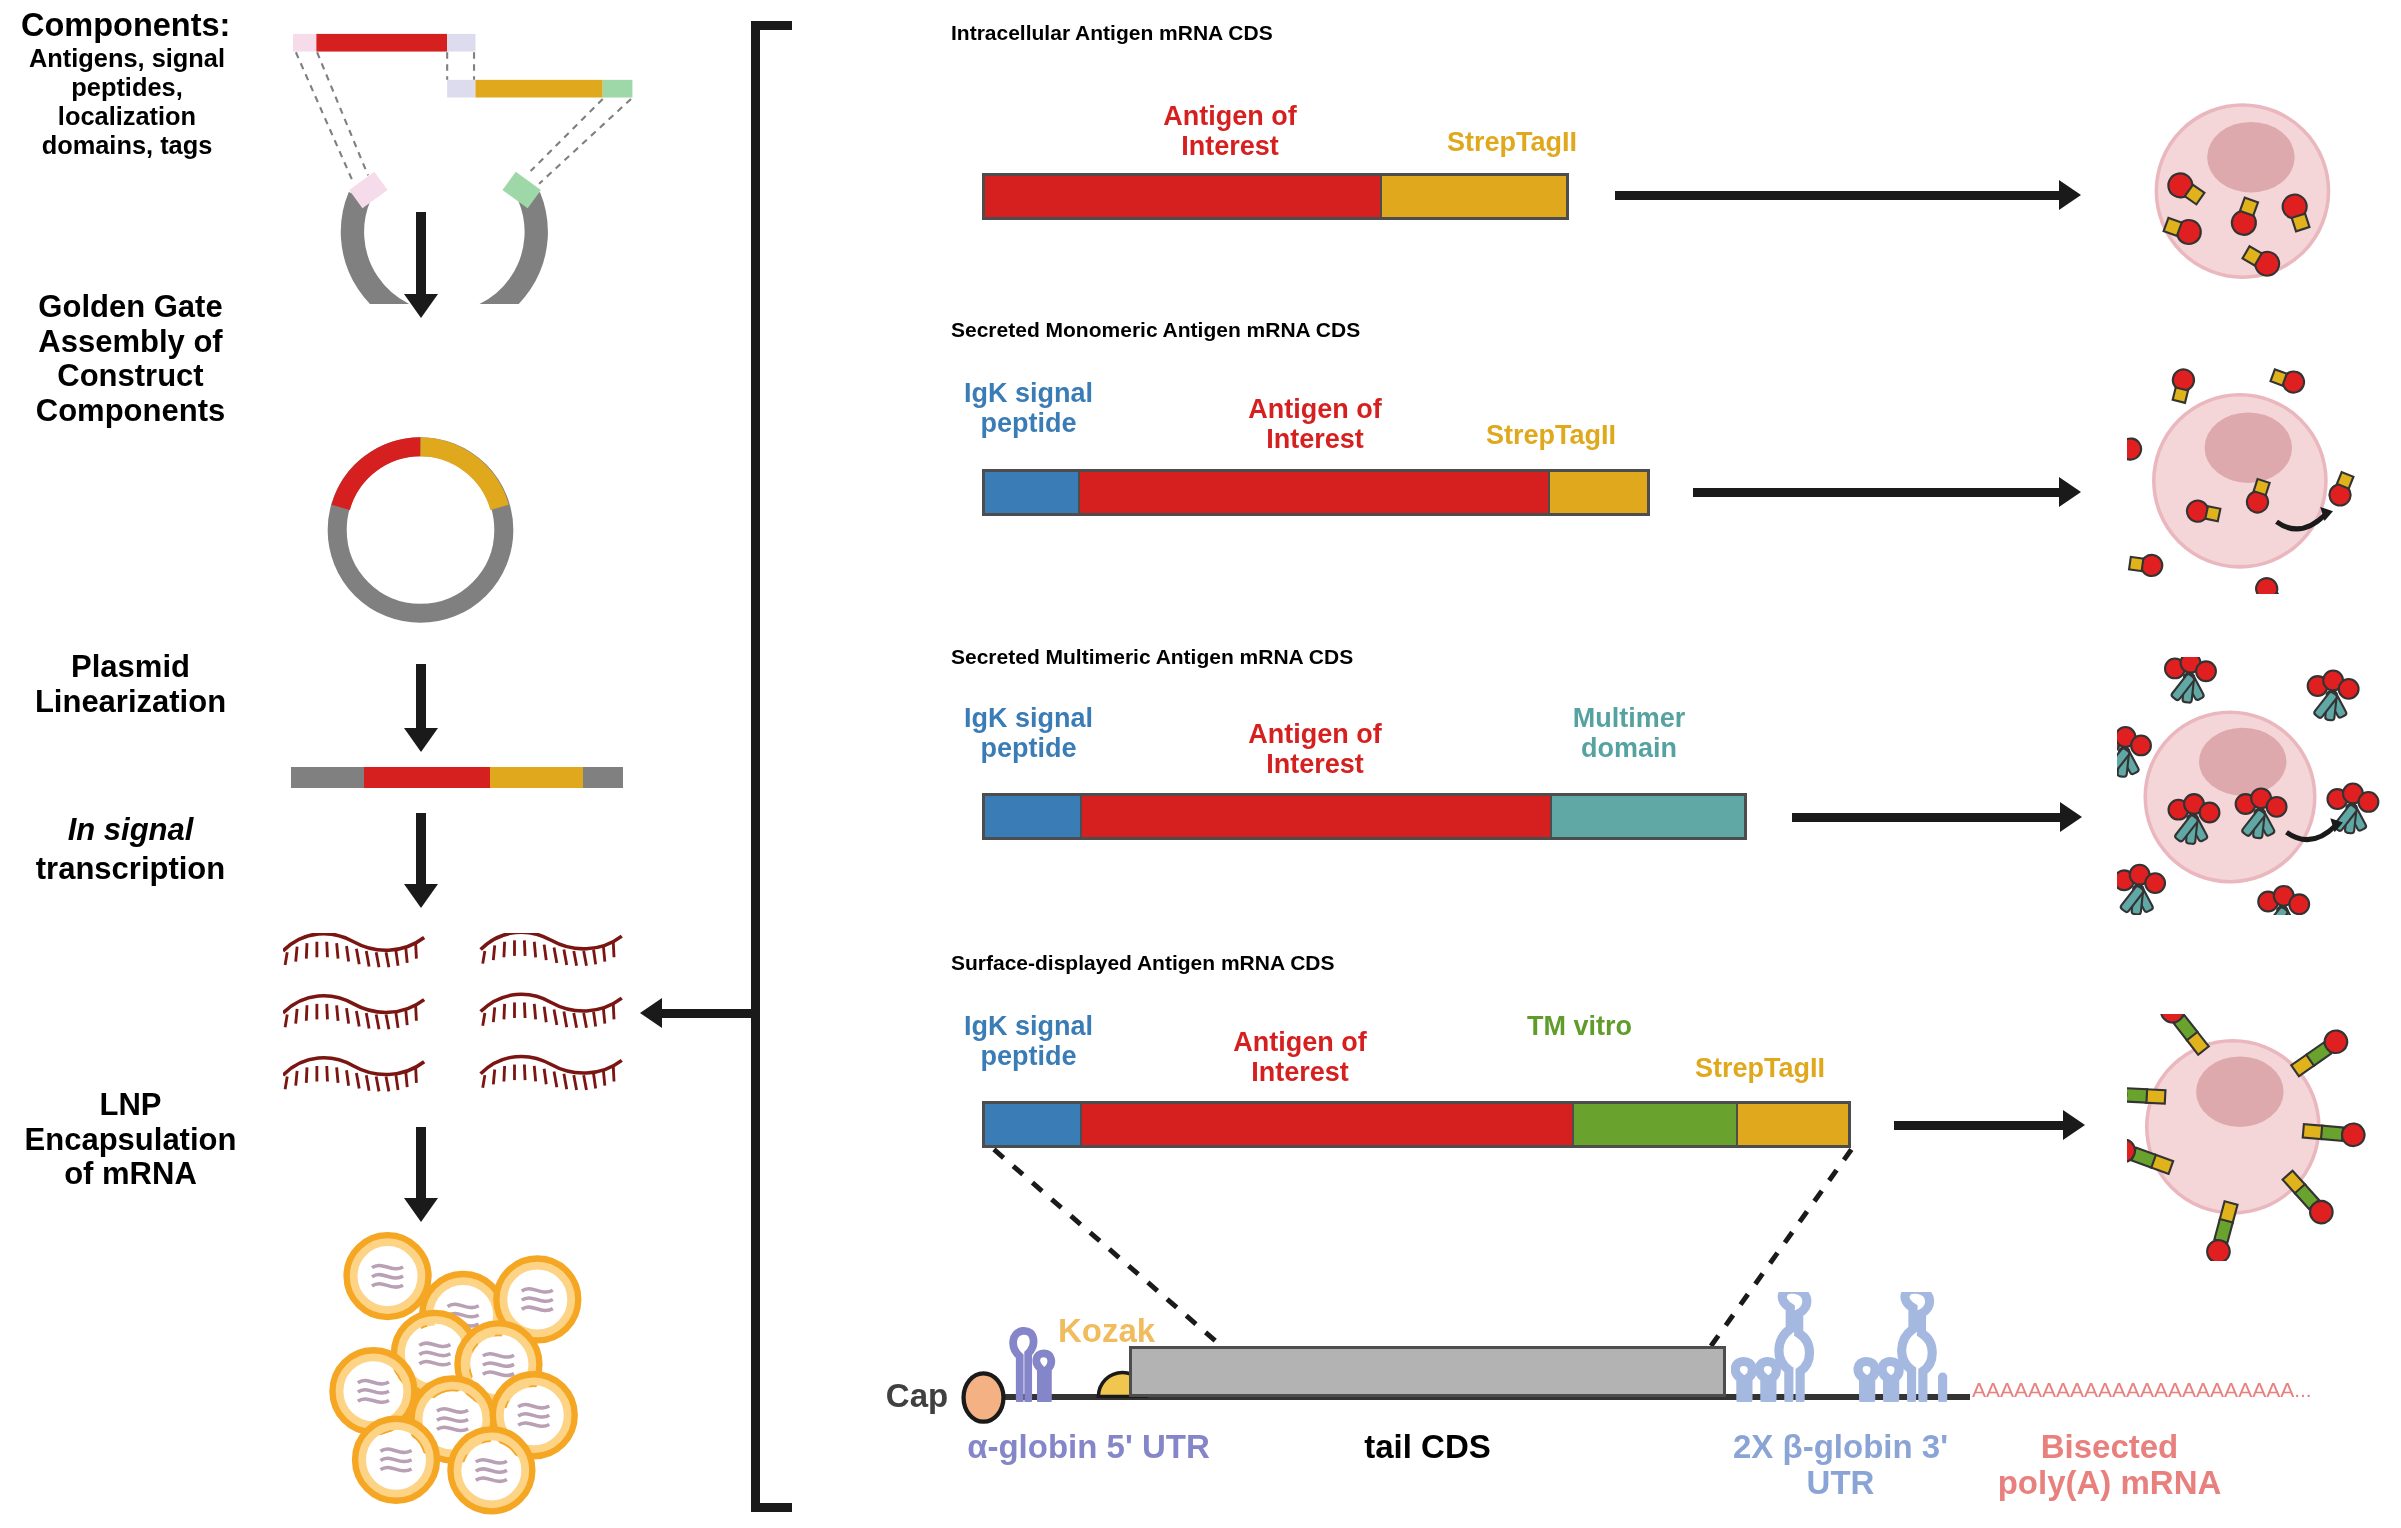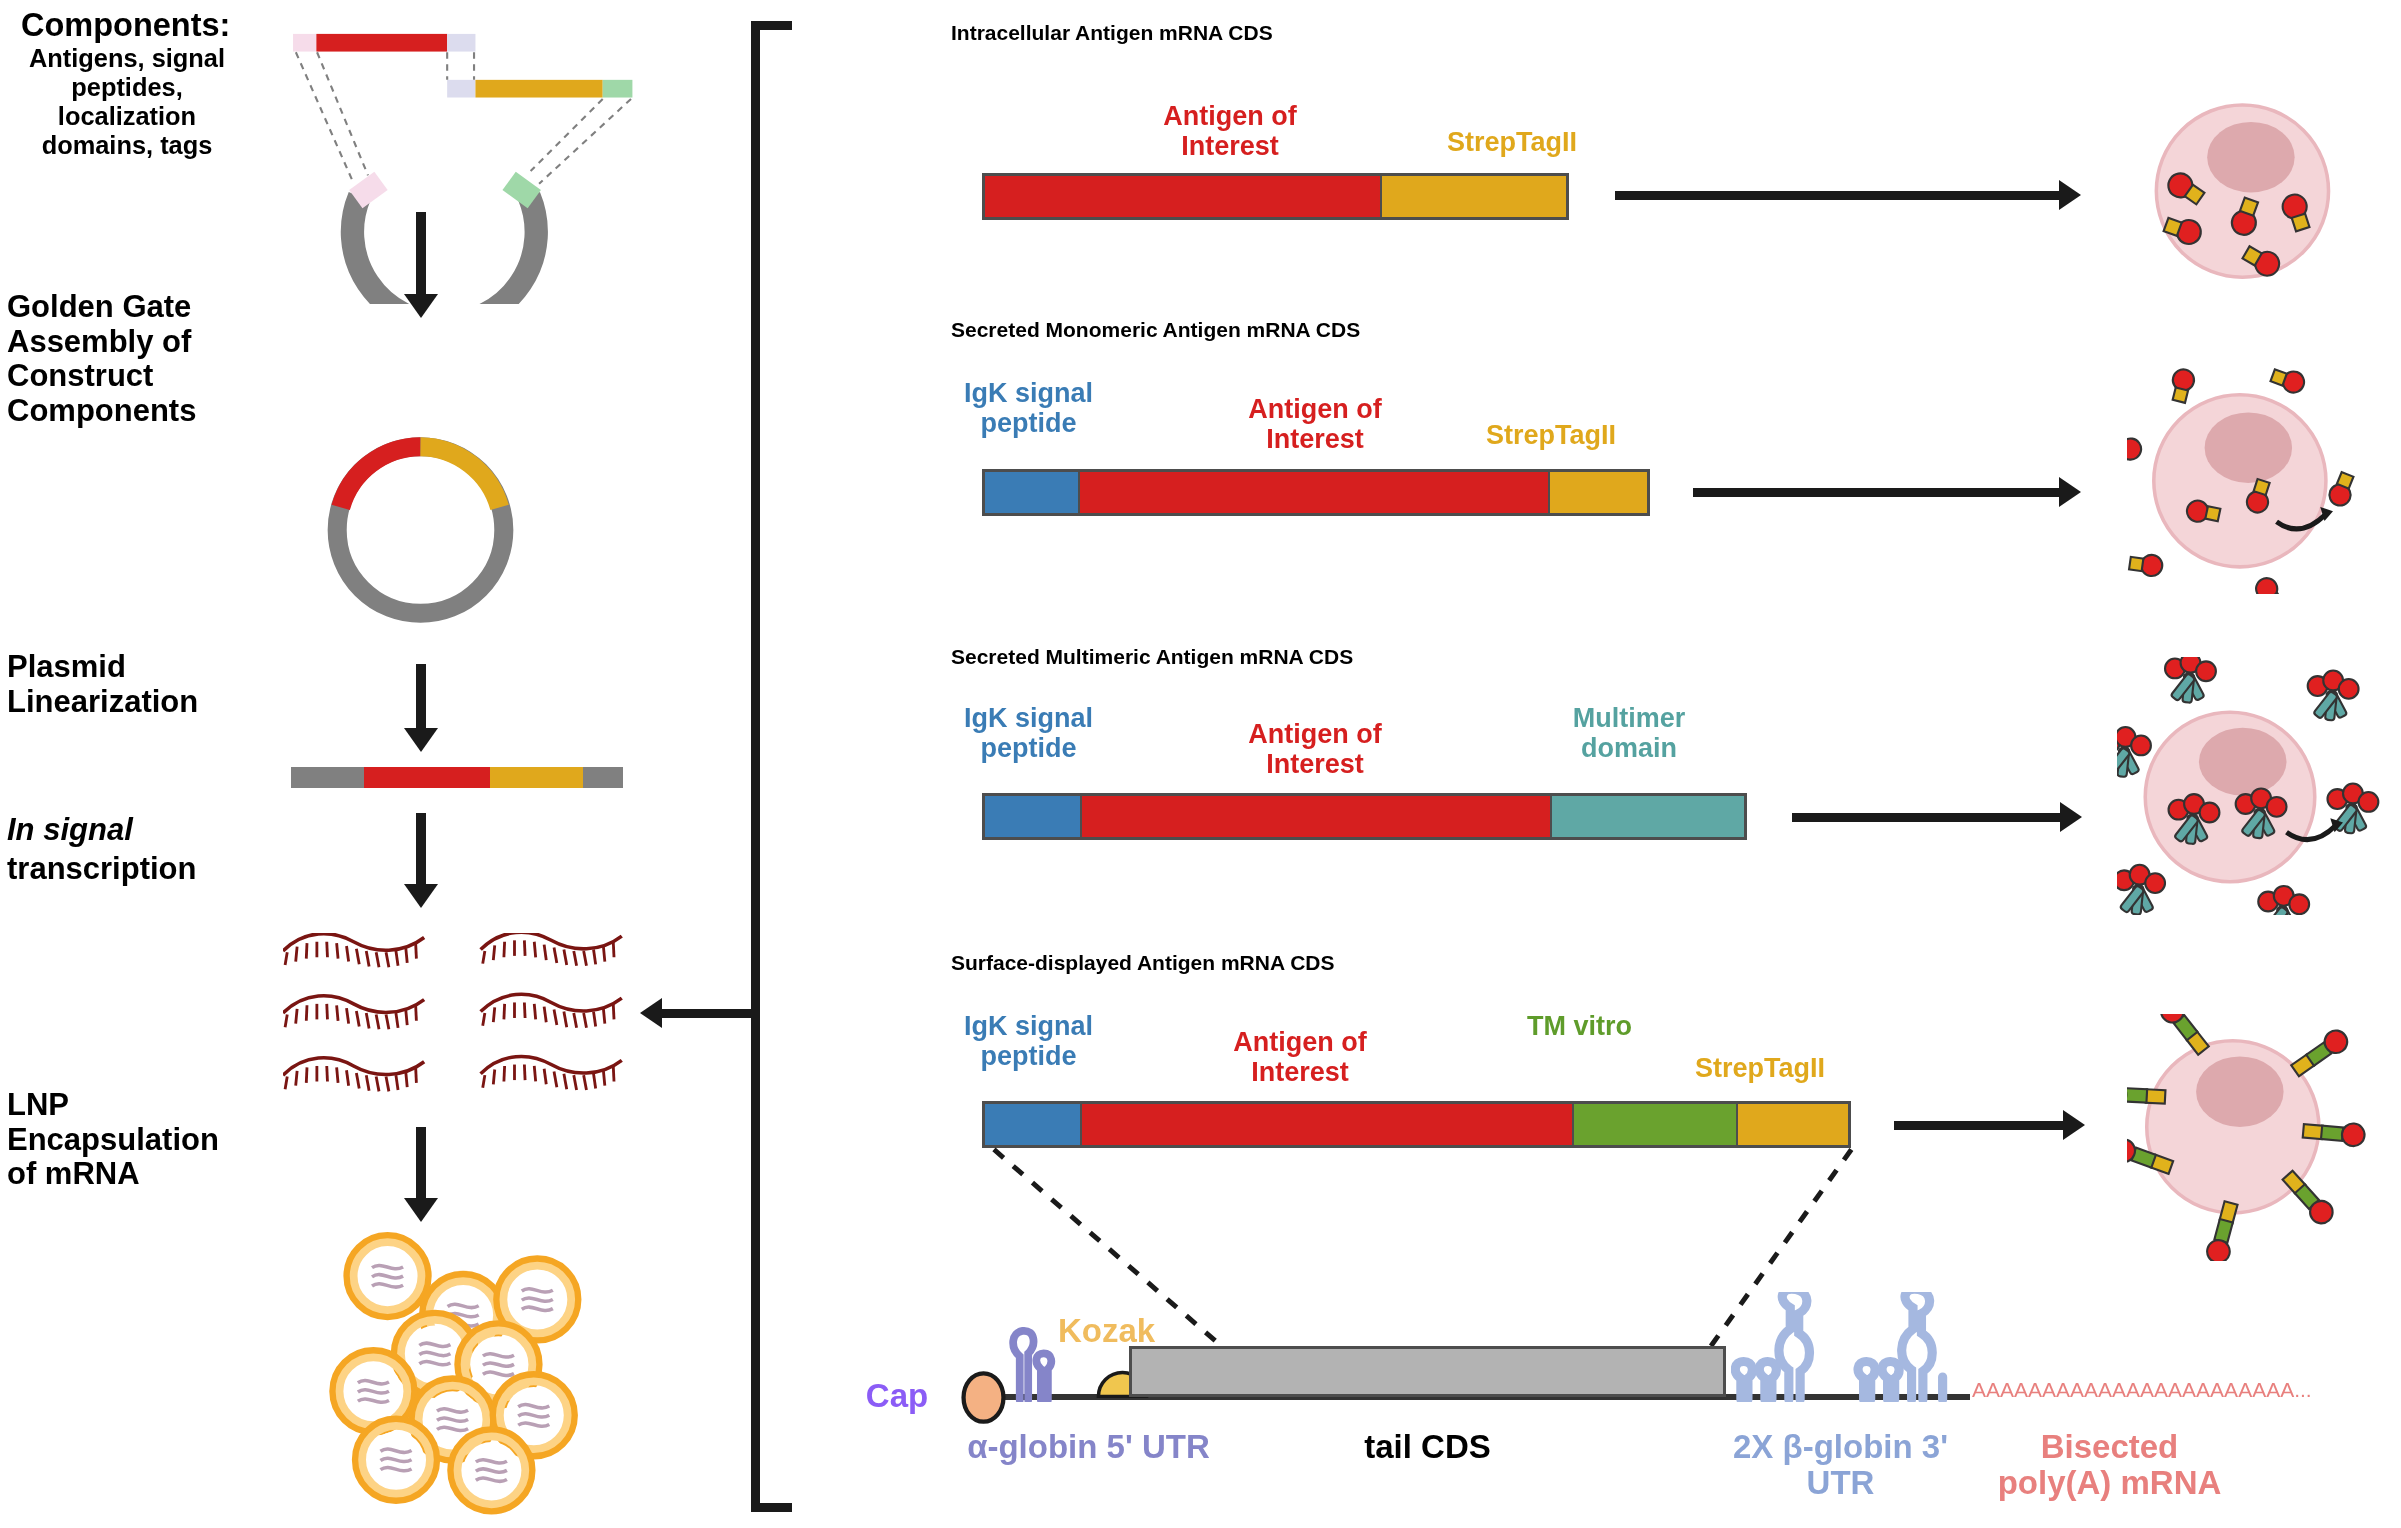--- a/index.html
+++ b/index.html
@@ -1,21 +1,21 @@
 <!DOCTYPE html>
 <html style="font-size:11.3px"><head>
 <meta charset="utf-8">
 <style>
   html,body{margin:0;padding:0;background:#fff;}
   body{width:2401px;height:1529px;position:relative;overflow:hidden;
        font-family:"Liberation Sans","DejaVu Sans",sans-serif;}
   .abs{position:absolute;}
 
   
-  .wf-label{text-align:left;font-weight:bold;color:#000;line-height:1.12;}
+  .wf-label{text-align:center;font-weight:bold;color:#000;line-height:1.12;}
   .wf-comp-h{font-size:32.5px;font-weight:bold;text-align:center;}
   .wf-comp-s{font-size:25.4px;font-weight:bold;text-align:center;line-height:1.14;}
 
   
   .bar{position:absolute;height:47px;border:3.5px solid #4d4d4d;box-sizing:border-box;
        display:flex;background:#fff;}
   .seg{height:100%;box-sizing:border-box;}
   .seg + .seg{border-left:2.1px solid #4d4d4d;}
 
   .lab{position:absolute;text-align:center;font-weight:bold;line-height:1.12;font-size:27px;}
@@ -329,21 +329,21 @@
     <path d="M76 12 L 400 292"></path>
     <path d="M1290 12 L 1090 292"></path>
   </g>
 </svg>
 
 <div class="bb-line" style="left:988px;top:1394px;width:982px;"></div>
 
 <svg class="abs" style="left:955px;top:1369px;width:57px;height:57px;" viewBox="0 0 80 80">
   <ellipse cx="40" cy="40" rx="28" ry="34" fill="#f4b183" stroke="#1a1a1a" stroke-width="6"></ellipse>
 </svg>
-<div class="sm-lab" style="left:844px;top:1378px;width:106px;color:#8b5cf6;">Cap</div>
+<div class="sm-lab" style="left:864px;top:1378px;width:106px;color:#404040;">Cap</div>
 
 <svg class="abs" style="left:1004px;top:1307px;width:92px;height:95px;" viewBox="0 0 130 135">
   <g fill="none" stroke="#8585c9" stroke-width="11" stroke-linecap="round">
     <path d="M22 132 L22 70 C 8 58, 10 36, 26 34 C 44 32, 46 54, 34 66 L 34 132"></path>
     <path d="M52 132 L52 88 C 42 80, 44 66, 56 66 C 68 66, 70 80, 62 88 L62 132"></path>
   </g>
 </svg>
 <div class="sm-lab" style="left:1025px;top:1313px;width:163px;color:#f0bc5e;">Kozak</div>
 
 <svg class="abs" style="left:1094px;top:1364px;width:57px;height:34px;" viewBox="0 0 80 48">

